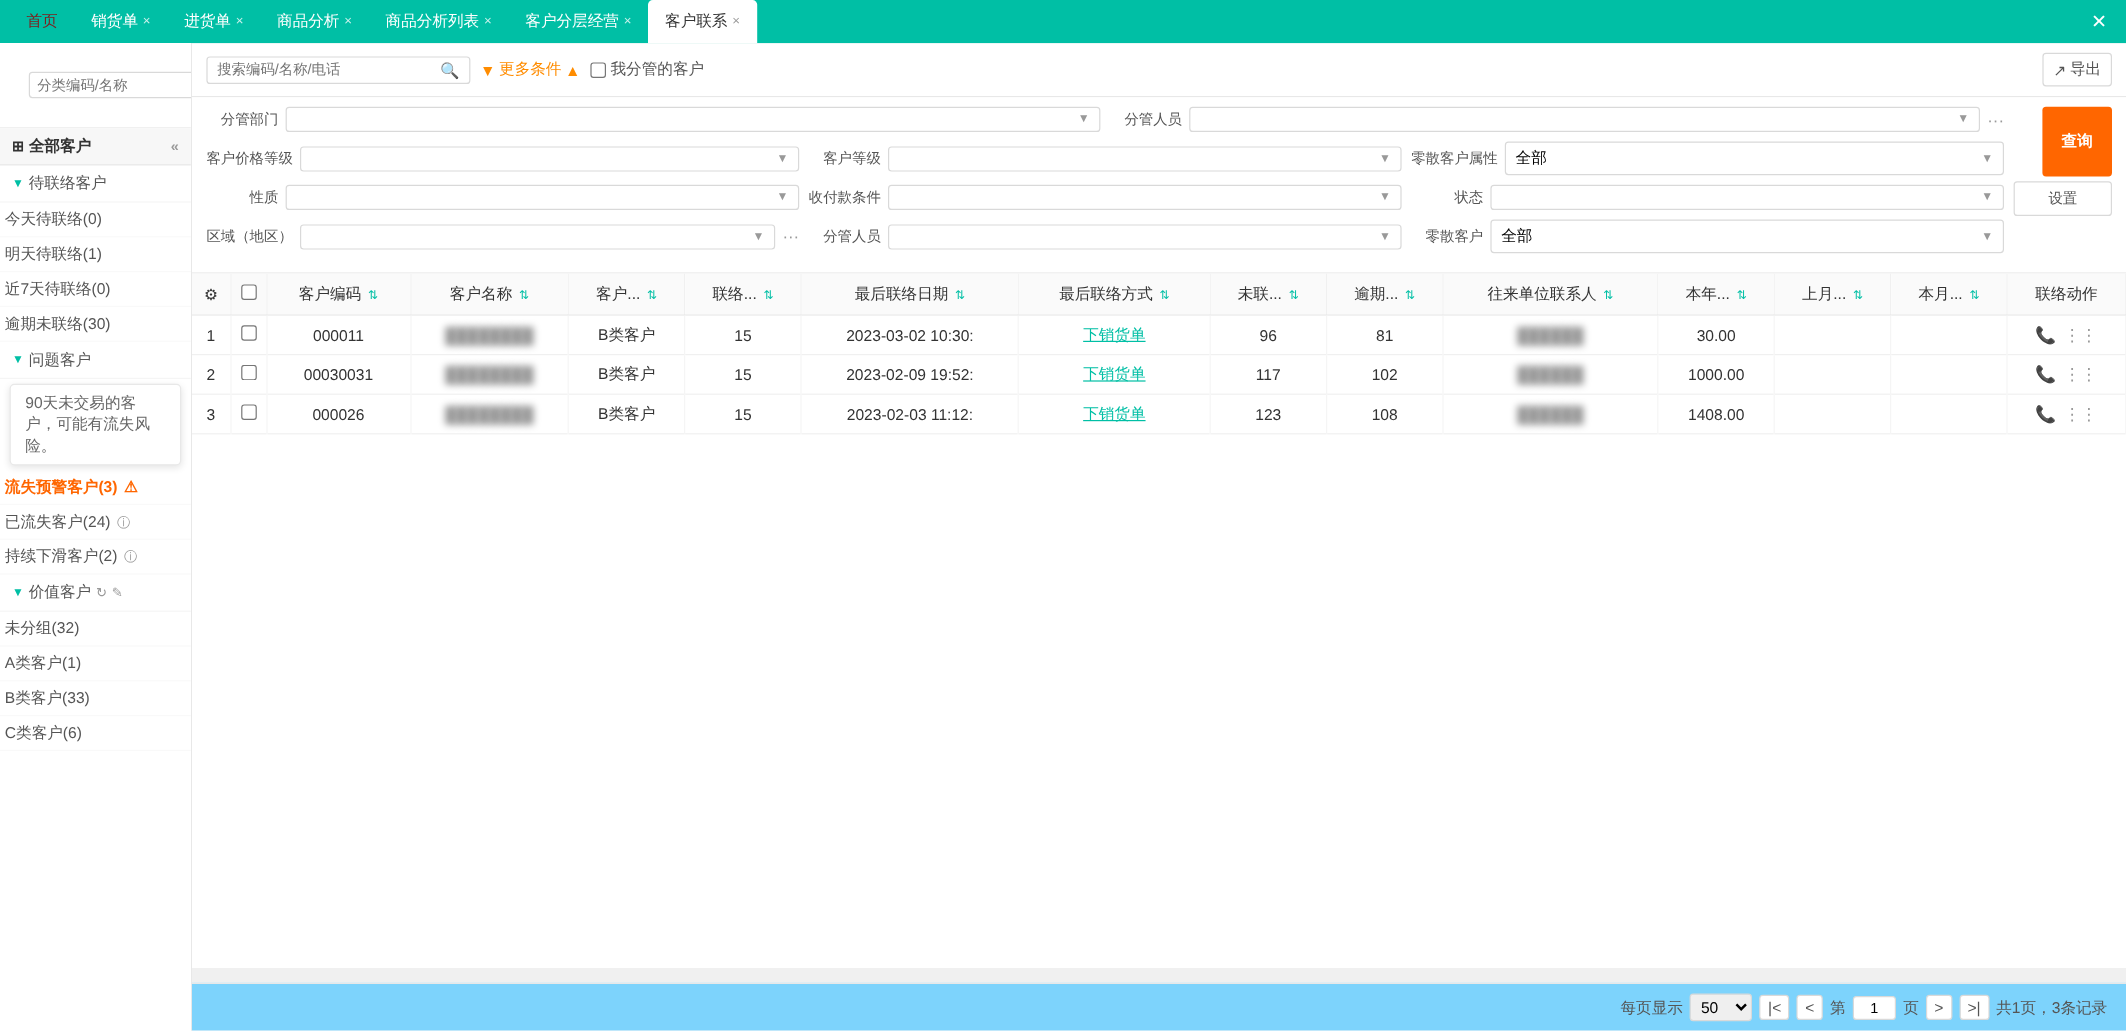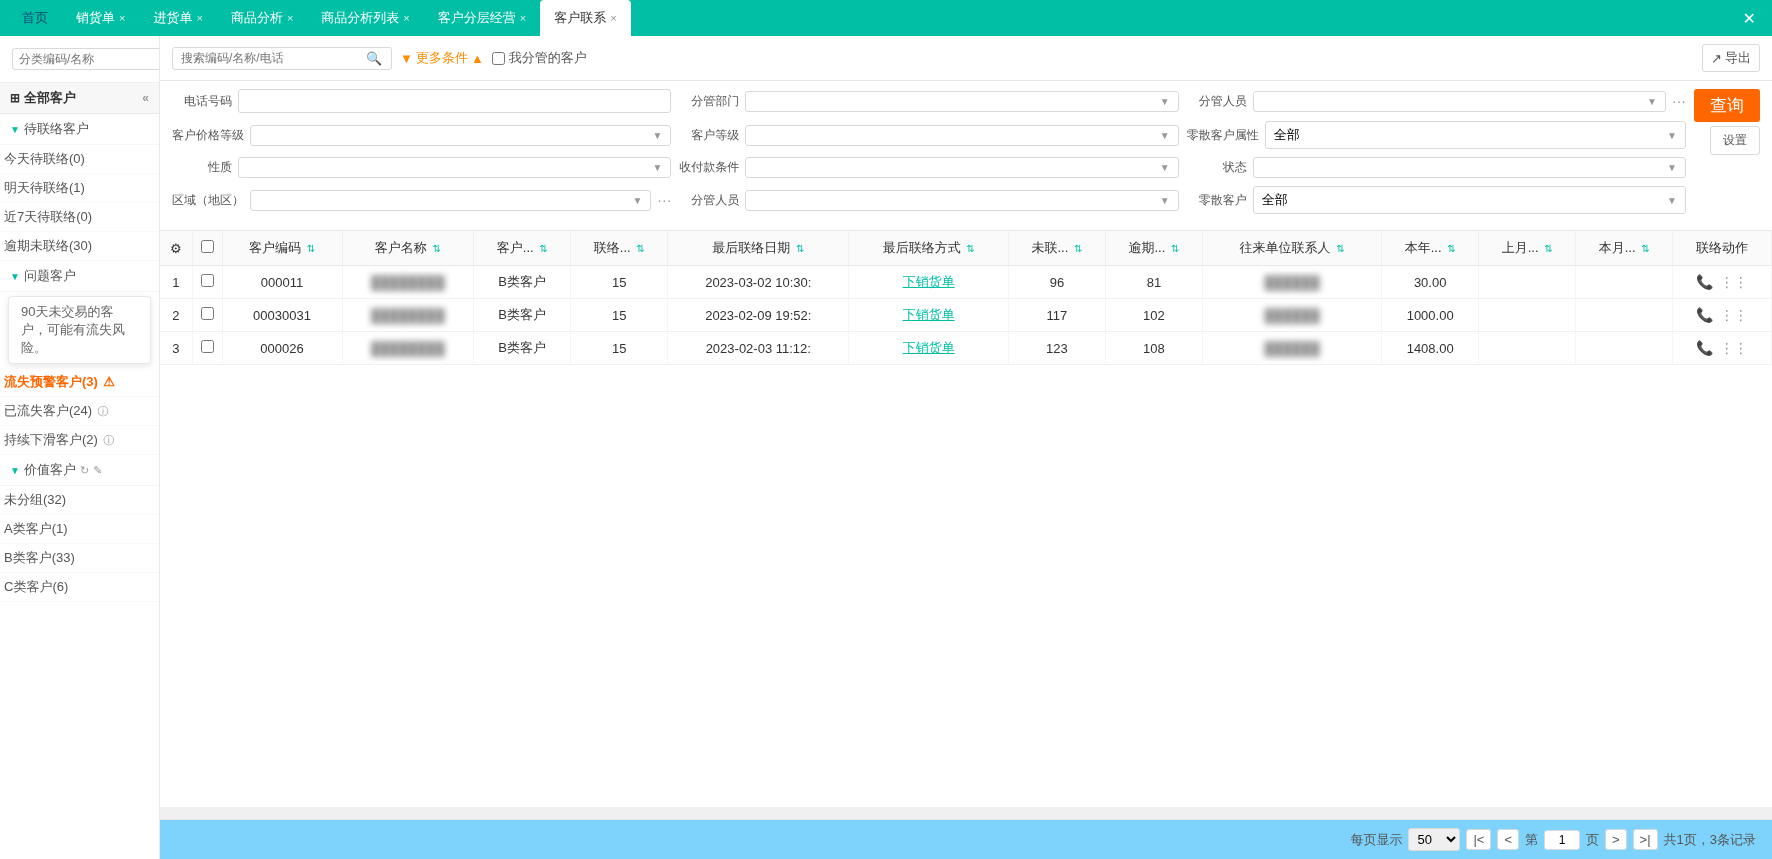--- a/index.html
+++ b/index.html
@@ -16,35 +16,35 @@
       padding: 0 14px; color: #fff; cursor: pointer;
       font-size: 13px; white-space: nowrap; gap: 4px;
     }
     .nav-tab.active {
       background: #fff; color: #333; border-radius: 4px 4px 0 0;
     }
     .nav-tab .close-x {
       font-size: 11px; color: rgba(255,255,255,0.8); cursor: pointer;
     }
     .nav-tab.active .close-x { color: #999; }
-    .nav-tab:first-child { color: #0c4a6e; }
+    .nav-tab:first-child { color: #7f1d1d; }
     .top-nav-close {
       margin-left: auto; color: #fff; cursor: pointer; font-size: 16px; padding: 0 8px;
     }
 
     
     .main-layout { display: flex; height: calc(859px - 36px); }
 
     
     .sidebar {
       width: 160px; background: #fff; border-right: 1px solid #e8e8e8;
       overflow-y: auto; flex-shrink: 0;
     }
     .sidebar-search {
-      display: flex; align-items: center; padding: 12px;
+      display: flex; align-items: center; padding: 24px;
       border-bottom: 1px solid #f0f0f0; gap: 4px;
     }
     .sidebar-search input {
       flex: 1; border: 1px solid #d9d9d9; border-radius: 3px;
       padding: 3px 6px; font-size: 12px; outline: none;
     }
     .sidebar-section-header {
       display: flex; align-items: center; justify-content: space-between;
       padding: 6px 10px; background: #f7f7f7; font-weight: bold; color: #333;
       cursor: pointer; border-bottom: 1px solid #e8e8e8;
@@ -112,25 +112,25 @@
     }
     .filter-select {
       flex: 1; border: 1px solid #d9d9d9; border-radius: 3px;
       padding: 4px 8px; font-size: 12px; outline: none;
       background: #fff; cursor: pointer;
       display: flex; align-items: center; justify-content: space-between;
     }
     .filter-select-arrow { color: #999; font-size: 10px; }
     .query-btn {
       background: #ff6600; color: #fff; border: none; border-radius: 3px;
-      padding: 5px 16px; cursor: pointer; font-size: 17px; font-weight: normal;
+      padding: 20px 16px; cursor: pointer; font-size: 13px; font-weight: bold;
     }
     .setting-btn {
       background: #fff; color: #555; border: 1px solid #d9d9d9; border-radius: 3px;
-      padding: 5px 12px; cursor: pointer; font-size: 12px;
+      padding: 5px 28px; cursor: pointer; font-size: 12px;
     }
     .filter-dots { color: #999; cursor: pointer; font-size: 14px; }
     .filter-actions { display: flex; flex-direction: column; gap: 4px; align-items: flex-end; }
 
     
     .table-container { flex: 1; overflow: auto; background: #fff; }
     table { width: 100%; border-collapse: collapse; font-size: 12px; }
     thead th {
       background: #fafafa; border-bottom: 1px solid #e8e8e8;
       padding: 8px 6px; text-align: center; white-space: nowrap;
@@ -300,24 +300,20 @@
         <span>↗</span>
         <span>导出</span>
       </button>
     </div>
 
     <div class="filter-panel">
       <div style="display:flex; gap:8px;">
         <div style="flex:1;">
 
           <div class="filter-row">
-            <div class="filter-item">
-              <span class="filter-label">电话号码</span>
-              <input class="filter-input" type="text" style="">
-            </div>
             <div class="filter-item">
               <span class="filter-label">分管部门</span>
               <div class="filter-select">
                 <span></span>
                   <span class="filter-select-arrow">▼</span>
               </div>
             </div>
             <div class="filter-item">
               <span class="filter-label">分管人员</span>
               <div class="filter-select">

